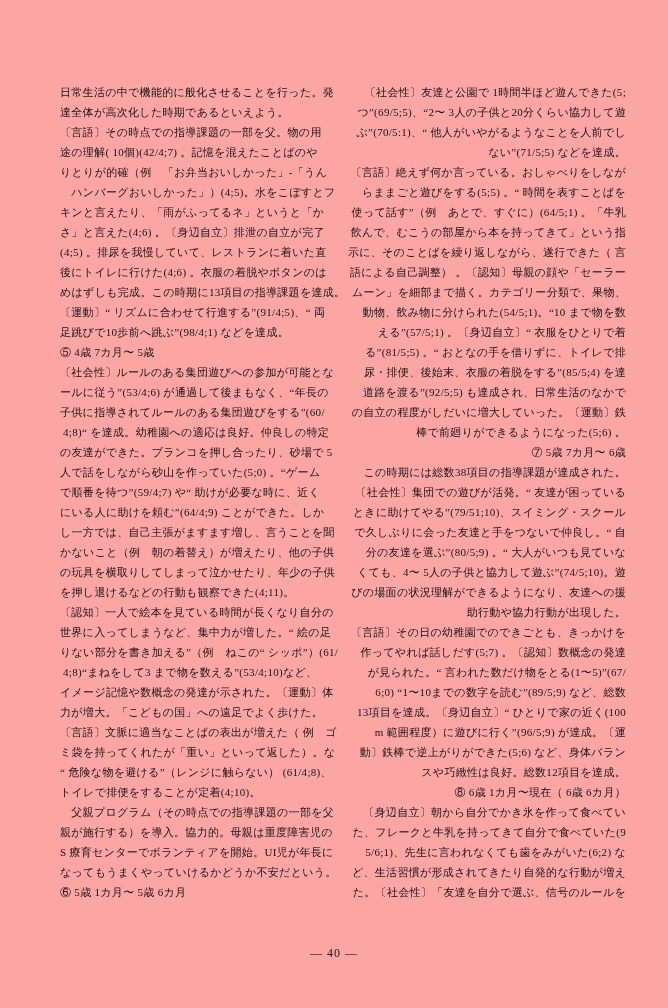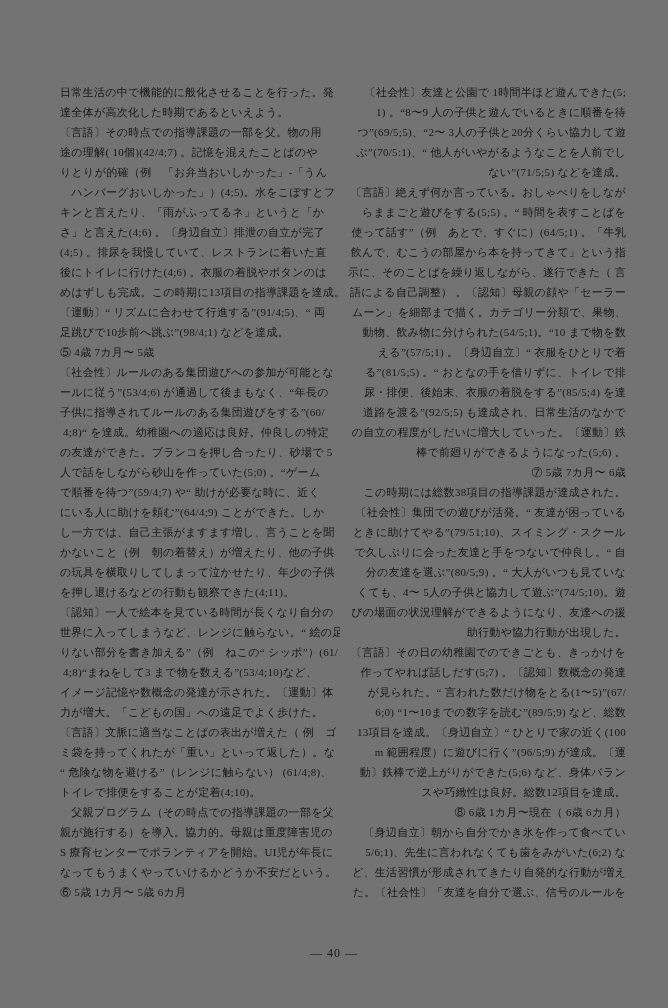--- a/index.html
+++ b/index.html
@@ -4,21 +4,21 @@
 <style>
   html, body {
     margin: 0;
     padding: 0;
     background: #ffffff;
   }
   .page {
     position: relative;
     width: 668px;
     height: 1008px;
-    background: #737373;
+    background: #fca5a5;
     overflow: hidden;
     font-family: "Liberation Serif", "DejaVu Serif", serif;
     color: #161616;
     text-decoration: underline;
   }
   .column {
     position: absolute;
     top: 82px;
     width: 280px;
     font-size: 11px;
@@ -68,38 +68,37 @@
       <div class="line"> 4;8)“ を達成。幼稚園への適応は良好。仲良しの特定</div>
       <div class="line">の友達ができた。ブランコを押し合ったり、砂場で 5</div>
       <div class="line">人で話をしながら砂山を作っていた(5;0) 。“ゲーム</div>
       <div class="line">で順番を待つ”(59/4;7) や“ 助けが必要な時に、近く</div>
       <div class="line">にいる人に助けを頼む”(64/4;9) ことができた。しか</div>
       <div class="line">し一方では、自己主張がますます増し、言うことを聞</div>
       <div class="line">かないこと（例　朝の着替え）が増えたり、他の子供</div>
       <div class="line">の玩具を横取りしてしまって泣かせたり、年少の子供</div>
       <div class="line">を押し退けるなどの行動も観察できた(4;11)。</div>
       <div class="line">〔認知〕一人で絵本を見ている時間が長くなり自分の</div>
-      <div class="line">世界に入ってしまうなど、レンジに触らない。“ 絵の足</div>
+      <div class="line">世界に入ってしまうなど、集中力が増した。“ 絵の足</div>
       <div class="line">りない部分を書き加える”（例　ねこの“ シッポ”）(61/</div>
       <div class="line"> 4;8)“まねをして3 まで物を数える”(53/4;10)など、</div>
       <div class="line">イメージ記憶や数概念の発達が示された。〔運動〕体</div>
       <div class="line">力が増大。「こどもの国」への遠足でよく歩けた。</div>
       <div class="line">〔言語〕文脈に適当なことばの表出が増えた（ 例　ゴ</div>
       <div class="line">ミ袋を持ってくれたが「重い」といって返した）。な</div>
       <div class="line">“ 危険な物を避ける”（レンジに触らない） (61/4;8)、</div>
       <div class="line">トイレで排便をすることが定着(4;10)。</div>
       <div class="line">　父親プログラム（その時点での指導課題の一部を父</div>
       <div class="line">親が施行する）を導入。協力的。母親は重度障害児の</div>
       <div class="line">S 療育センターでボランティアを開始。UI児が年長に</div>
       <div class="line">なってもうまくやっていけるかどうか不安だという。</div>
       <div class="line">⑥ 5歳 1カ月〜 5歳 6カ月</div>
     </div>
   <div class="column col-right">
       <div class="line">〔社会性〕友達と公園で 1時間半ほど遊んできた(5;</div>
-      <div class="line"> 1) 。“8〜9 人の子供と遊んでいるときに順番を待</div>
       <div class="line">つ”(69/5;5)、“2〜 3人の子供と20分くらい協力して遊</div>
       <div class="line">ぶ”(70/5:1)、“ 他人がいやがるようなことを人前でし</div>
       <div class="line">ない”(71/5;5) などを達成。</div>
       <div class="line">〔言語〕絶えず何か言っている。おしゃべりをしなが</div>
       <div class="line">らままごと遊びをする(5;5) 。“ 時間を表すことばを</div>
       <div class="line">使って話す”（例　あとで、すぐに）(64/5;1) 。「牛乳</div>
       <div class="line">飲んで、むこうの部屋から本を持ってきて」という指</div>
       <div class="line">示に、そのことばを繰り返しながら、遂行できた（ 言</div>
       <div class="line">語による自己調整） 。〔認知〕母親の顔や「セーラー</div>
       <div class="line">ムーン」を細部まで描く。カテゴリー分類で、果物、</div>
@@ -122,18 +121,19 @@
       <div class="line">〔言語〕その日の幼稚園でのできごとも、きっかけを</div>
       <div class="line">作ってやれば話しだす(5;7) 。〔認知〕数概念の発達</div>
       <div class="line">が見られた。“ 言われた数だけ物をとる(1〜5)”(67/</div>
       <div class="line"> 6;0) “1〜10までの数字を読む”(89/5;9) など、総数</div>
       <div class="line">13項目を達成。〔身辺自立〕“ ひとりで家の近く(100</div>
       <div class="line">m 範囲程度）に遊びに行く”(96/5;9) が達成。〔運</div>
       <div class="line">動〕鉄棒で逆上がりができた(5;6) など、身体バラン</div>
       <div class="line">スや巧緻性は良好。総数12項目を達成。</div>
       <div class="line">⑧ 6歳 1カ月〜現在（ 6歳 6カ月）</div>
       <div class="line">　〔身辺自立〕朝から自分でかき氷を作って食べてい</div>
+      <div class="line">た、フレークと牛乳を持ってきて自分で食べていた(9</div>
       <div class="line">5/6;1)、先生に言われなくても歯をみがいた(6;2) な</div>
       <div class="line">ど、生活習慣が形成されてきたり自発的な行動が増え</div>
       <div class="line">た。〔社会性〕「友達を自分で選ぶ、信号のルールを</div>
     </div>
   <div class="footer">— 40 —</div>
 </div>
 
 </body></html>

